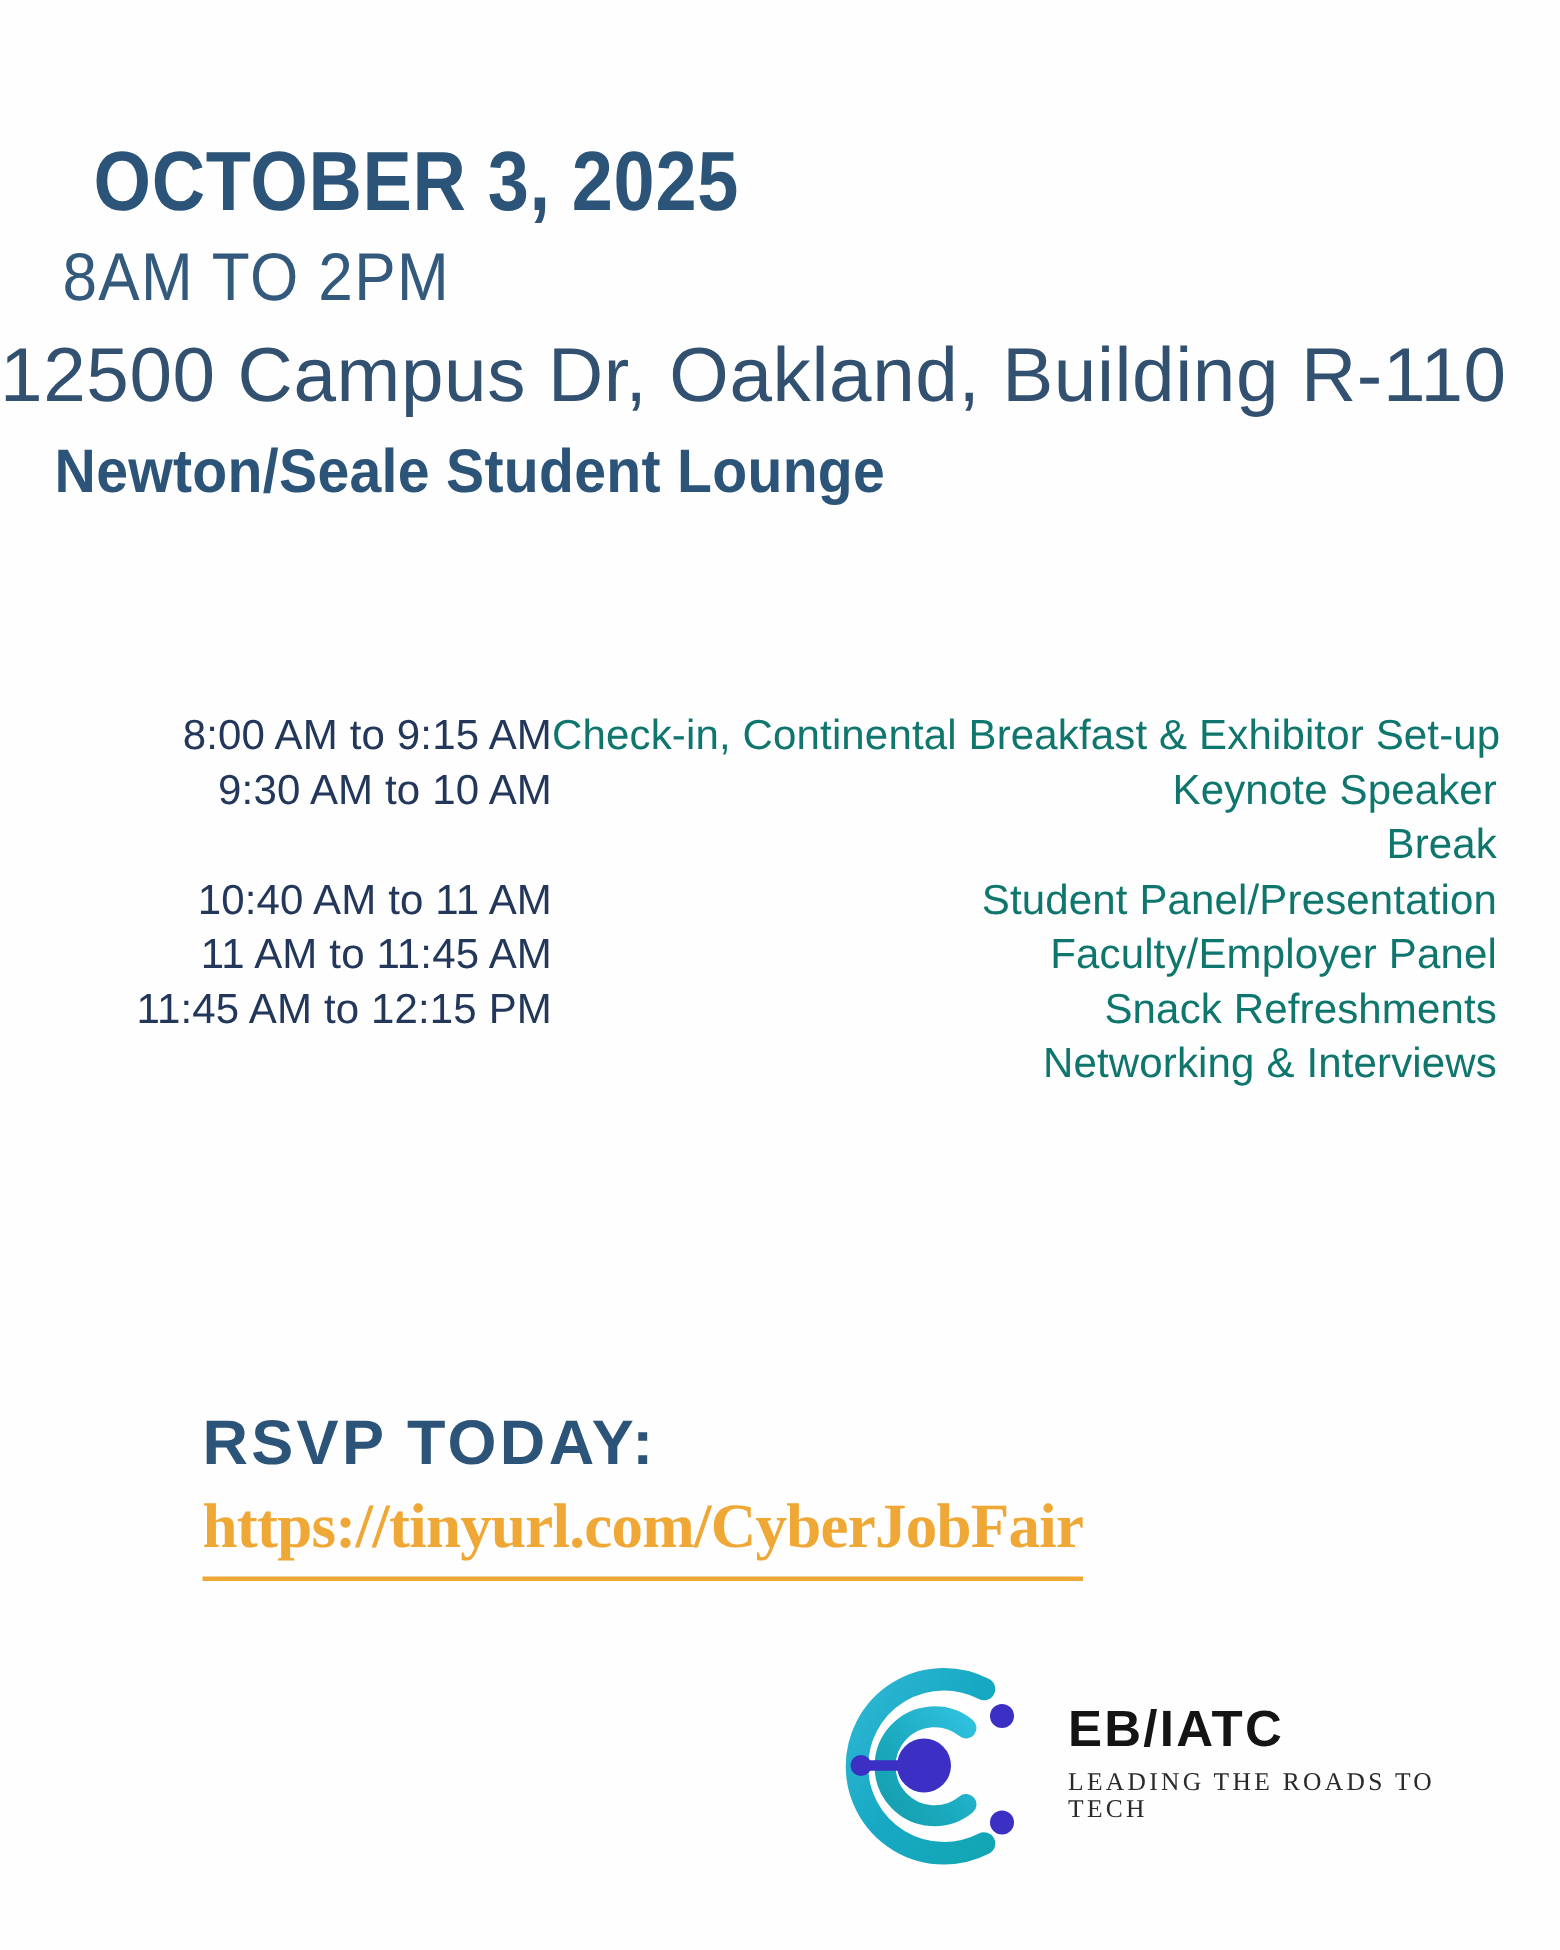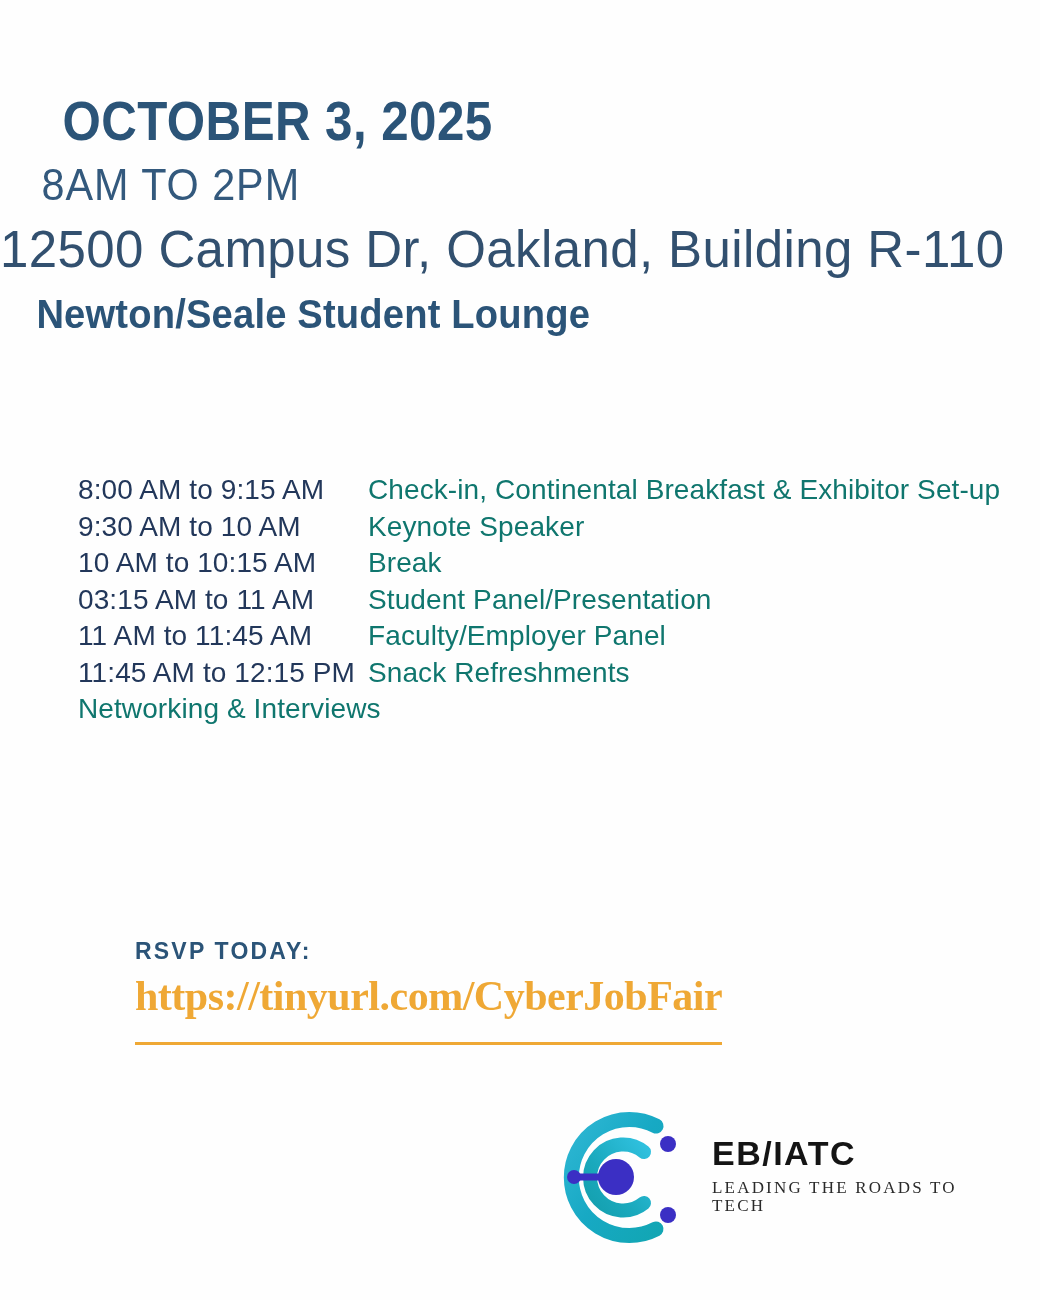--- a/index.html
+++ b/index.html
@@ -79,20 +79,21 @@
     position:absolute;
     top:474px;
     left:78px;
     width:920px;
   }
 
   .sched-row {
     display:flex;
     align-items:baseline;
     height:36.5px;
+    text-align:right;
   }
 
   .sched-time {
     width:290px;
     flex:0 0 290px;
     font-family:"Liberation Sans", sans-serif;
     font-size:28px;
     font-weight:400;
     color:#22375a;
     letter-spacing:0.1px;
@@ -111,39 +112,39 @@
 
   
   .rsvp {
     position:absolute;
     top:938px;
     left:135px;
   }
 
   .rsvp-label {
     font-family:"Liberation Sans", sans-serif;
-    font-size:23px;
+    font-size:42px;
     font-weight:bold;
     letter-spacing:2.2px;
     color:#2b5478;
     line-height:1.15;
   }
 
   .rsvp-url {
     display:inline-block;
     font-family:"Liberation Serif", serif;
     font-size:42px;
     font-weight:bold;
     letter-spacing:-0.5px;
     color:#efa835;
     line-height:1.25;
     margin-top:6px;
     text-decoration:none;
     border-bottom:3px solid #efa835;
-    padding-bottom:19px;
+    padding-bottom:6px;
   }
 
   
   .logo {
     position:absolute;
     top:1100px;
     left:540px;
     width:460px;
     height:160px;
   }
@@ -200,26 +201,25 @@
       <div class="sched-desc">Check-in, Continental Breakfast &amp; Exhibitor Set-up</div>
     </div>
 
 
     <div class="sched-row">
       <div class="sched-time">9:30 AM to 10 AM</div>
       <div class="sched-desc">Keynote Speaker</div>
     </div>
 
     <div class="sched-row">
-      <div class="sched-time">10 AM to 10:15 AM</div>
       <div class="sched-desc">Break</div>
     </div>
 
     <div class="sched-row">
-      <div class="sched-time">03:15 AM to 11 AM</div>
+      <div class="sched-time">10:40 AM to 11 AM</div>
       <div class="sched-desc">Student Panel/Presentation</div>
     </div>
 
     <div class="sched-row">
       <div class="sched-time">11 AM to 11:45 AM</div>
       <div class="sched-desc">Faculty/Employer Panel</div>
     </div>
 
     <div class="sched-row">
       <div class="sched-time">11:45 AM to 12:15 PM</div>

